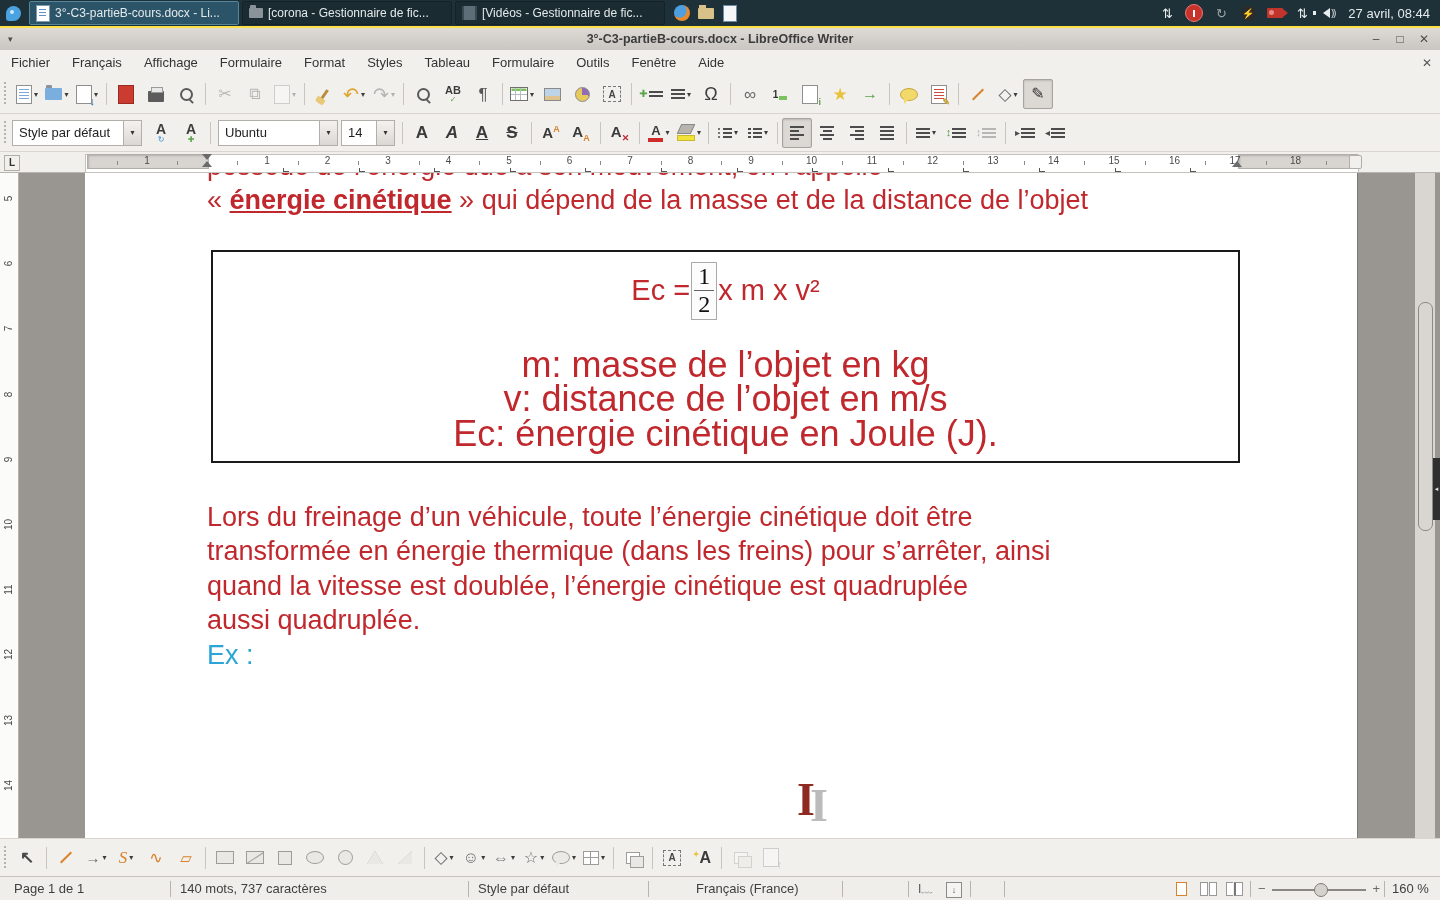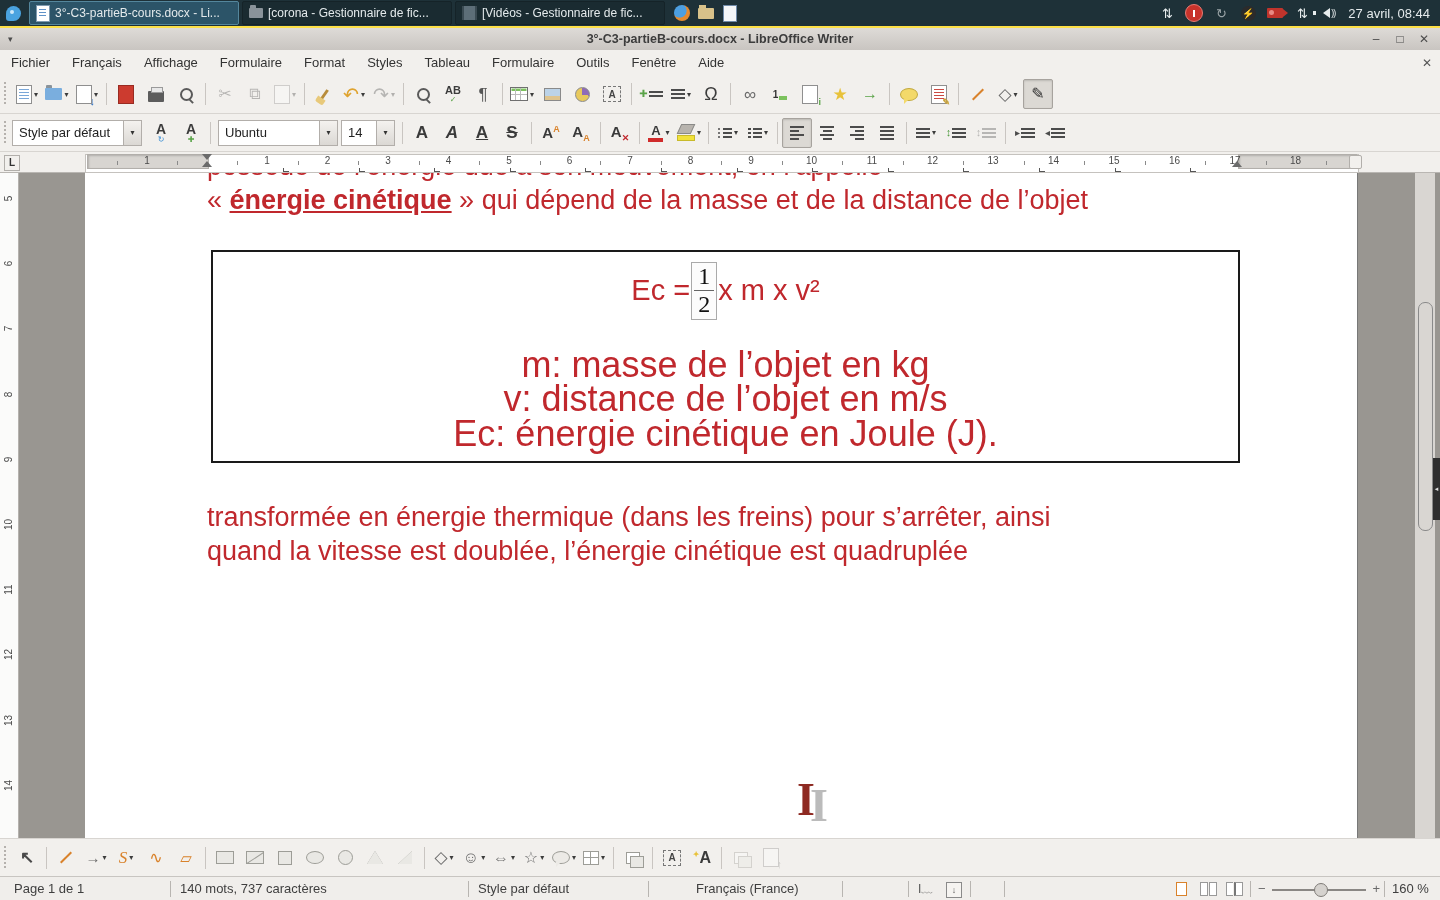--- a/index.html
+++ b/index.html
@@ -634,22 +634,25 @@
               <span class="den">2</span>
             </span>
             <span>x m x v²</span>
         </div>
         <div id="boxspacer"></div>
         <div class="boxline">m: masse de l’objet en kg</div>
         <div class="boxline">v: distance de l’objet en m/s</div>
         <div class="boxline">Ec: énergie cinétique en Joule (J).</div>
       </div>
       <div id="para">
+        <div class="dline">Lors du freinage d’un véhicule, toute l’énergie cinétique doit être</div>
         <div class="dline">transformée en énergie thermique (dans les freins) pour s’arrêter, ainsi</div>
         <div class="dline">quand la vitesse est doublée, l’énergie cinétique est quadruplée</div>
+        <div class="dline">aussi quadruplée.</div>
+        <div class="dline blue">Ex :</div>
       </div>
     </div>
     <span id="cursor">I</span>
   </div>
   <div id="vscroll">
     <div id="vthumb"></div>
   </div>
   <div id="sidebar-handle">◂</div>
 </div>
 

